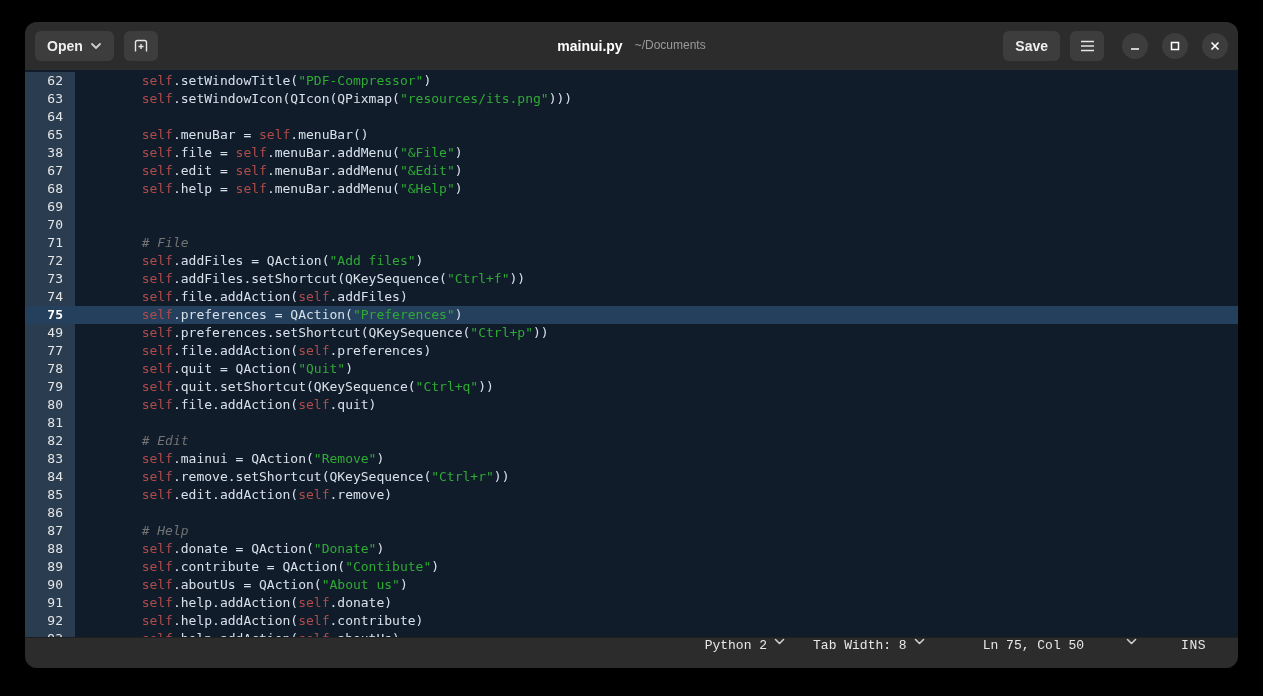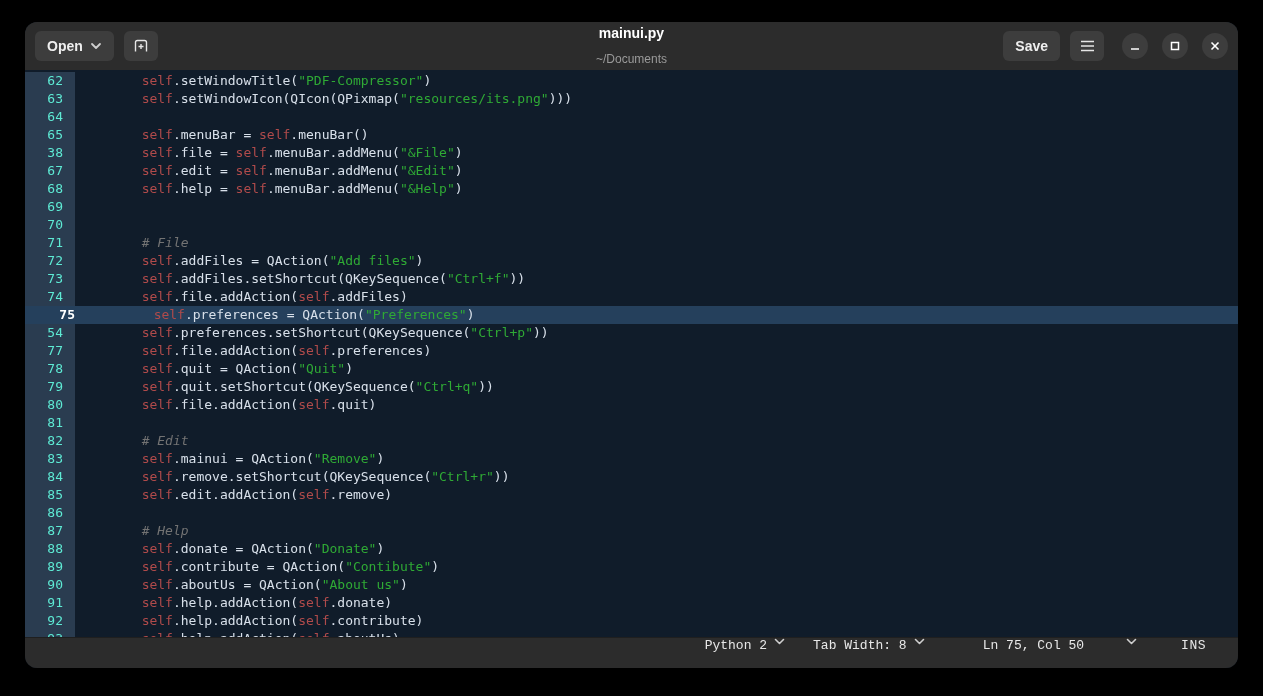--- a/index.html
+++ b/index.html
@@ -15,44 +15,44 @@
     display:flex;justify-content:space-between;padding:0 10px;
   }
   .hb-group{display:flex;align-items:center;gap:10px;}
   .hb-btn{
     height:30px;background:#3d3d3d;border:none;border-radius:6px;color:#efefef;
     font-family:"Liberation Sans",sans-serif;font-size:14px;font-weight:700;
     display:flex;align-items:center;justify-content:center;gap:7px;padding:0 12px;cursor:pointer;
   }
   .hb-btn.iconbtn{width:34px;padding:0;}
   .title-block{
-    position:absolute;left:0;right:0;top:0;bottom:0;display:flex;flex-direction:column;
+    position:absolute;left:0;right:0;top:0;bottom:0;display:flex;flex-direction:row;
     align-items:center;justify-content:center;pointer-events:none;line-height:1.15;gap:12px;
   }
   .wtitle{color:#ffffff;font-size:14px;font-weight:700;}
   .wsubtitle{color:#9a9a9a;font-size:12px;}
   .circle-btn{
     width:26px;height:26px;border-radius:50%;background:#3d3d3d;border:none;cursor:pointer;
     display:flex;align-items:center;justify-content:center;padding:0;
   }
   .winctl{display:flex;align-items:center;gap:14px;margin-left:8px;}
   .chev{display:block;}
   
   .editor{
     flex:1 1 auto;background:#101c2a;overflow:hidden;position:relative;
     font-family:"DejaVu Sans Mono","Liberation Mono",monospace;font-size:13px;
     padding-top:2px;cursor:text;
   }
   .row{display:flex;height:18px;line-height:18px;white-space:pre;}
   .num{
-    flex:0 0 50px;background:#2a3c50;color:#5eead4;text-align:right;
+    flex:0 0 50px;background:#2a3c50;color:#e5e5e5;text-align:right;
     padding-right:12px;user-select:none;
   }
   .code{flex:1 1 auto;padding-left:4px;color:#d8e0ea;}
-  .row.cur{background:#25405c;padding-left:12px;}
+  .row.cur{background:#25405c;}
   .row.cur .num{background:#25405c;color:#ffffff;font-weight:700;}
   .code .p{color:#d8e0ea;}
   .code .s{color:#b04b4b;}
   .code .g{color:#2faa35;}
   .code .c{color:#737373;font-style:italic;}
   
   .statusbar{
     height:31px;flex:0 0 31px;background:#2c2c2c;border-top:1px solid #1f1f1f;
     display:flex;align-items:center;justify-content:flex-end;color:#e8e8e8;
     font-size:13px;padding-right:18px;gap:0;
@@ -133,21 +133,21 @@
       <div class="row"><div class="num">38</div><div class="code"><span class="p">        </span><span class="s">self</span><span class="p">.file = </span><span class="s">self</span><span class="p">.menuBar.addMenu(</span><span class="g">"&amp;File"</span><span class="p">)</span></div></div>
       <div class="row"><div class="num">67</div><div class="code"><span class="p">        </span><span class="s">self</span><span class="p">.edit = </span><span class="s">self</span><span class="p">.menuBar.addMenu(</span><span class="g">"&amp;Edit"</span><span class="p">)</span></div></div>
       <div class="row"><div class="num">68</div><div class="code"><span class="p">        </span><span class="s">self</span><span class="p">.help = </span><span class="s">self</span><span class="p">.menuBar.addMenu(</span><span class="g">"&amp;Help"</span><span class="p">)</span></div></div>
       <div class="row"><div class="num">69</div><div class="code"></div></div>
       <div class="row"><div class="num">70</div><div class="code"></div></div>
       <div class="row"><div class="num">71</div><div class="code"><span class="p">        </span><span class="c"># File</span></div></div>
       <div class="row"><div class="num">72</div><div class="code"><span class="p">        </span><span class="s">self</span><span class="p">.addFiles = QAction(</span><span class="g">"Add files"</span><span class="p">)</span></div></div>
       <div class="row"><div class="num">73</div><div class="code"><span class="p">        </span><span class="s">self</span><span class="p">.addFiles.setShortcut(QKeySequence(</span><span class="g">"Ctrl+f"</span><span class="p">))</span></div></div>
       <div class="row"><div class="num">74</div><div class="code"><span class="p">        </span><span class="s">self</span><span class="p">.file.addAction(</span><span class="s">self</span><span class="p">.addFiles)</span></div></div>
       <div class="row cur"><div class="num">75</div><div class="code"><span class="p">        </span><span class="s">self</span><span class="p">.preferences = QAction(</span><span class="g">"Preferences"</span><span class="p">)</span></div></div>
-      <div class="row"><div class="num">54</div><div class="code"><span class="p">        </span><span class="s">self</span><span class="p">.preferences.setShortcut(QKeySequence(</span><span class="g">"Ctrl+p"</span><span class="p">))</span></div></div>
+      <div class="row"><div class="num">49</div><div class="code"><span class="p">        </span><span class="s">self</span><span class="p">.preferences.setShortcut(QKeySequence(</span><span class="g">"Ctrl+p"</span><span class="p">))</span></div></div>
       <div class="row"><div class="num">77</div><div class="code"><span class="p">        </span><span class="s">self</span><span class="p">.file.addAction(</span><span class="s">self</span><span class="p">.preferences)</span></div></div>
       <div class="row"><div class="num">78</div><div class="code"><span class="p">        </span><span class="s">self</span><span class="p">.quit = QAction(</span><span class="g">"Quit"</span><span class="p">)</span></div></div>
       <div class="row"><div class="num">79</div><div class="code"><span class="p">        </span><span class="s">self</span><span class="p">.quit.setShortcut(QKeySequence(</span><span class="g">"Ctrl+q"</span><span class="p">))</span></div></div>
       <div class="row"><div class="num">80</div><div class="code"><span class="p">        </span><span class="s">self</span><span class="p">.file.addAction(</span><span class="s">self</span><span class="p">.quit)</span></div></div>
       <div class="row"><div class="num">81</div><div class="code"></div></div>
       <div class="row"><div class="num">82</div><div class="code"><span class="p">        </span><span class="c"># Edit</span></div></div>
       <div class="row"><div class="num">83</div><div class="code"><span class="p">        </span><span class="s">self</span><span class="p">.mainui = QAction(</span><span class="g">"Remove"</span><span class="p">)</span></div></div>
       <div class="row"><div class="num">84</div><div class="code"><span class="p">        </span><span class="s">self</span><span class="p">.remove.setShortcut(QKeySequence(</span><span class="g">"Ctrl+r"</span><span class="p">))</span></div></div>
       <div class="row"><div class="num">85</div><div class="code"><span class="p">        </span><span class="s">self</span><span class="p">.edit.addAction(</span><span class="s">self</span><span class="p">.remove)</span></div></div>
       <div class="row"><div class="num">86</div><div class="code"></div></div>

